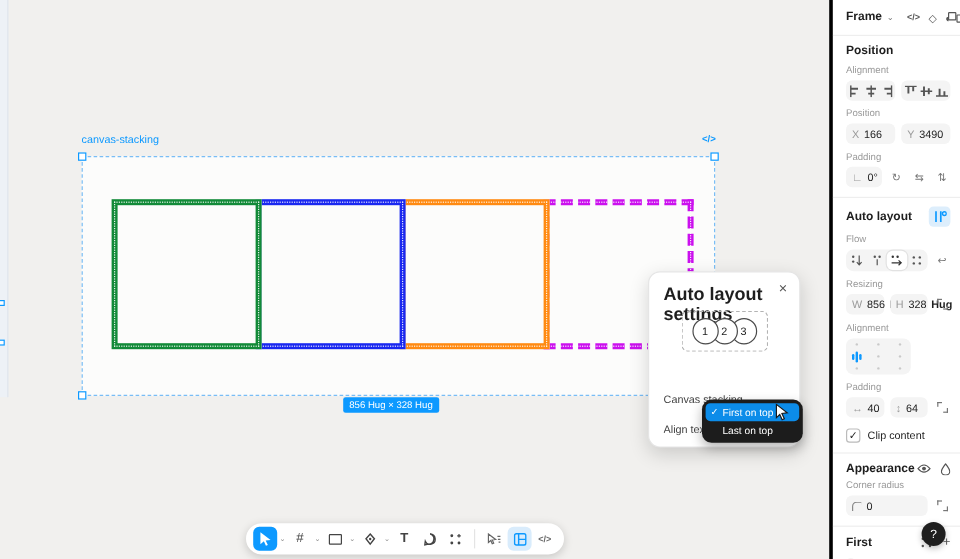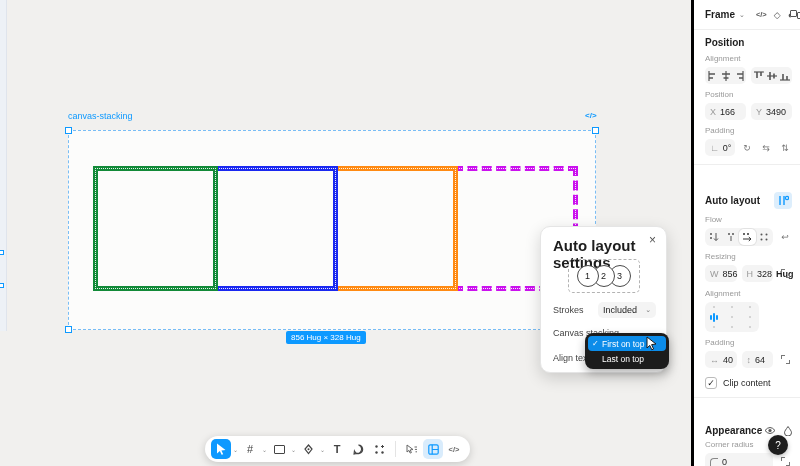--- a/index.html
+++ b/index.html
@@ -75,21 +75,21 @@
   .phead .ptitle { font-size:10px; font-weight:bold; color:#1e1e1e; }
   .phead .chev { font-size:7px; color:#777; }
   .phead .spacer { flex:1; }
   .hicon { font-size:9px; color:#555; margin-left:3px; }
   .layers-glyph { position:relative; width:9px; height:9px; }
   .layers-glyph i { position:absolute; width:7px; height:7px; border:1px solid #555; border-radius:1px; display:block; }
   .layers-glyph i:first-child { left:0; bottom:0; background:#fff; }
   .layers-glyph i:last-child { right:0; top:0; }
 
   .section { padding:7px 8px 8px 11px; border-bottom:1px solid #eee; }
-  .sec-head { display:flex; align-items:center; justify-content:space-between;margin-top:20px; }
+  .sec-head { display:flex; align-items:center; justify-content:space-between; }
   .sec-title { font-size:10px; font-weight:bold; color:#1e1e1e; }
   .mini-label { font-size:8px; color:#999; margin:6px 0 4px; }
   .two-col { display:flex; gap:5px; align-items:center; }
   .inp { height:17px; background:#f4f4f4; border-radius:5px; display:flex; align-items:center;
          padding:0 5px; gap:4px; font-size:9px; color:#1e1e1e; flex:1; min-width:0; }
   .inp .pre { color:#9a9a9a; }
   .inp .mode { margin-left:auto; font-weight:bold; color:#1e1e1e; }
   .icon-slot { width:14px; display:flex; justify-content:center; color:#777; flex:none; }
 
   .seg-group { display:flex; background:#f4f4f4; border-radius:6px; padding:1px; gap:0; flex:1; }
@@ -161,27 +161,20 @@
   <div class="handle" style="left:592px; top:326px;"></div>
   <div class="size-badge">856 Hug × 328 Hug</div>
 
   <div class="dialog">
     <div class="dialog-title">Auto layout settings</div>
     <div class="dialog-close">×</div>
     <div class="preview-box">
       <div class="pcir pc1">1</div>
       <div class="pcir pc2">2</div>
       <div class="pcir pc3">3</div>
-    </div>
-    <div class="drow" style="top:75px;">
-      <span class="dlabel">Strokes</span>
-      <div class="dselect">
-        <span>Included</span>
-        <span class="chev">⌄</span>
-      </div>
     </div>
     <div class="drow" style="top:101px;">
       <span class="dlabel">Canvas stacking</span>
     </div>
     <div class="drow" style="top:126px;">
       <span class="dlabel">Align text baseline</span>
     </div>
   </div>
 
   <div class="menu">

